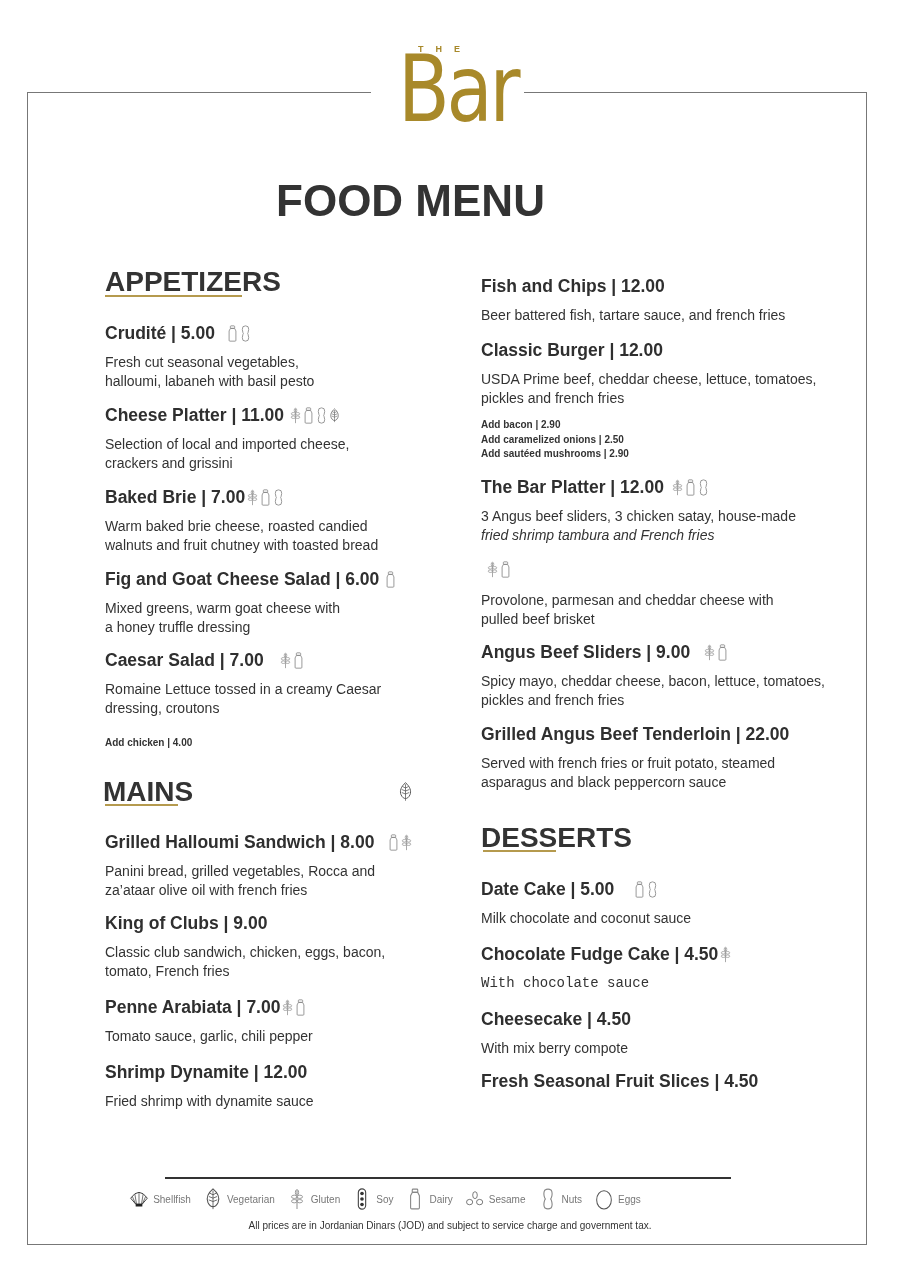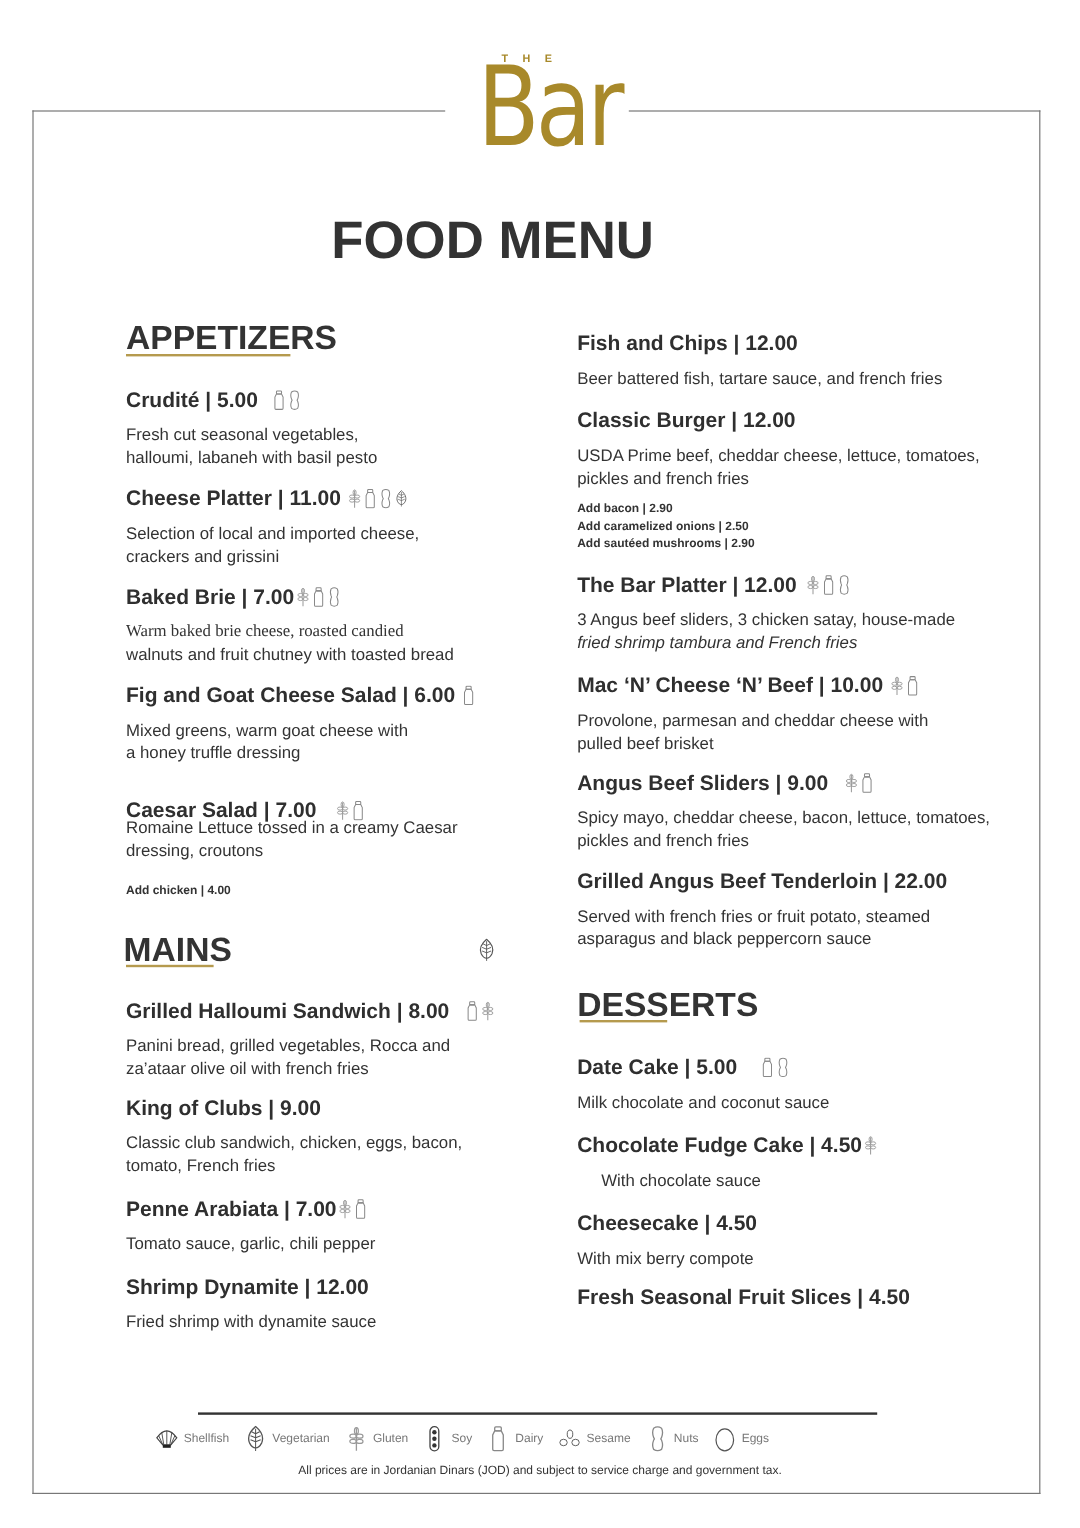--- a/index.html
+++ b/index.html
@@ -107,34 +107,34 @@
           </svg></span>
         <span class="ic"><svg viewBox="0 0 12 20">
             <rect x="3.5" y="1" width="5" height="3" rx="0.8" fill="none" stroke="#888" stroke-width="1"></rect>
             <path d="M3.5 4 L2 7 L2 18 Q2 19 3 19 L9 19 Q10 19 10 18 L10 7 L8.5 4 Z" fill="none" stroke="#888" stroke-width="1"></path>
           </svg></span>
         <span class="ic"><svg viewBox="0 0 12 20">
             <path d="M3 2 Q6 0 9 2 Q10.5 5 9 9 Q8 10 9 11 Q10.5 15 9 18 Q6 20 3 18 Q1.5 15 3 11 Q4 10 3 9 Q1.5 5 3 2 Z" fill="none" stroke="#888" stroke-width="1"></path>
           </svg></span>
       </span>
     </div>
-    <div class="item-desc" style="left: 105px; top: 517px; font-family: Liberation Serif, serif;">Warm baked brie cheese, roasted candied</div>
+    <div class="item-desc" style="left: 105px; top: 517px;">Warm baked brie cheese, roasted candied</div>
     <div class="item-desc" style="left: 105px; top: 536px;">walnuts and fruit chutney with toasted bread</div>
     <div class="item-name" style="left: 105px; top: 569px;">
       <span>Fig and Goat Cheese Salad  | 6.00</span>
       <span class="icons">
         <span class="ic"><svg viewBox="0 0 12 20">
             <rect x="3.5" y="1" width="5" height="3" rx="0.8" fill="none" stroke="#888" stroke-width="1"></rect>
             <path d="M3.5 4 L2 7 L2 18 Q2 19 3 19 L9 19 Q10 19 10 18 L10 7 L8.5 4 Z" fill="none" stroke="#888" stroke-width="1"></path>
           </svg></span>
       </span>
     </div>
     <div class="item-desc" style="left: 105px; top: 599px;">Mixed greens, warm goat cheese with</div>
     <div class="item-desc" style="left: 105px; top: 618px;">a honey truffle dressing</div>
-    <div class="item-name" style="left: 105px; top: 650px; margin-top: 15px;">
+    <div class="item-name" style="left: 105px; top: 650px;">
       <span>Caesar Salad  | 7.00</span>
       <span class="icons" style="margin-left: 16px;">
         <span class="ic"><svg viewBox="0 0 12 20">
             <path d="M6 2 L6 19" stroke="#999" stroke-width="1"></path>
             <ellipse cx="6" cy="4" rx="1.5" ry="2.5" fill="none" stroke="#999" stroke-width="0.9"></ellipse>
             <ellipse cx="3.5" cy="8" rx="2.5" ry="1.5" fill="none" stroke="#999" stroke-width="0.9"></ellipse>
             <ellipse cx="8.5" cy="8" rx="2.5" ry="1.5" fill="none" stroke="#999" stroke-width="0.9"></ellipse>
             <ellipse cx="3.5" cy="12" rx="2.5" ry="1.5" fill="none" stroke="#999" stroke-width="0.9"></ellipse>
             <ellipse cx="8.5" cy="12" rx="2.5" ry="1.5" fill="none" stroke="#999" stroke-width="0.9"></ellipse>
           </svg></span>
@@ -232,21 +232,20 @@
             <path d="M3.5 4 L2 7 L2 18 Q2 19 3 19 L9 19 Q10 19 10 18 L10 7 L8.5 4 Z" fill="none" stroke="#888" stroke-width="1"></path>
           </svg></span>
         <span class="ic"><svg viewBox="0 0 12 20">
             <path d="M3 2 Q6 0 9 2 Q10.5 5 9 9 Q8 10 9 11 Q10.5 15 9 18 Q6 20 3 18 Q1.5 15 3 11 Q4 10 3 9 Q1.5 5 3 2 Z" fill="none" stroke="#888" stroke-width="1"></path>
           </svg></span>
       </span>
     </div>
     <div class="item-desc" style="left: 481px; top: 507px;">3 Angus beef sliders, 3 chicken satay, house-made</div>
     <div class="item-desc" style="left: 481px; top: 526px; font-style: italic;">fried shrimp tambura and French fries</div>
     <div class="item-name" style="left: 481px; top: 561px;">
-      <span>Mac ‘N’ Cheese ‘N’ Beef | 10.00</span>
       <span class="icons">
         <span class="ic"><svg viewBox="0 0 12 20">
             <path d="M6 2 L6 19" stroke="#999" stroke-width="1"></path>
             <ellipse cx="6" cy="4" rx="1.5" ry="2.5" fill="none" stroke="#999" stroke-width="0.9"></ellipse>
             <ellipse cx="3.5" cy="8" rx="2.5" ry="1.5" fill="none" stroke="#999" stroke-width="0.9"></ellipse>
             <ellipse cx="8.5" cy="8" rx="2.5" ry="1.5" fill="none" stroke="#999" stroke-width="0.9"></ellipse>
             <ellipse cx="3.5" cy="12" rx="2.5" ry="1.5" fill="none" stroke="#999" stroke-width="0.9"></ellipse>
             <ellipse cx="8.5" cy="12" rx="2.5" ry="1.5" fill="none" stroke="#999" stroke-width="0.9"></ellipse>
           </svg></span>
         <span class="ic"><svg viewBox="0 0 12 20">
@@ -310,21 +309,21 @@
         <span class="ic"><svg viewBox="0 0 12 20">
             <path d="M6 2 L6 19" stroke="#999" stroke-width="1"></path>
             <ellipse cx="6" cy="4" rx="1.5" ry="2.5" fill="none" stroke="#999" stroke-width="0.9"></ellipse>
             <ellipse cx="3.5" cy="8" rx="2.5" ry="1.5" fill="none" stroke="#999" stroke-width="0.9"></ellipse>
             <ellipse cx="8.5" cy="8" rx="2.5" ry="1.5" fill="none" stroke="#999" stroke-width="0.9"></ellipse>
             <ellipse cx="3.5" cy="12" rx="2.5" ry="1.5" fill="none" stroke="#999" stroke-width="0.9"></ellipse>
             <ellipse cx="8.5" cy="12" rx="2.5" ry="1.5" fill="none" stroke="#999" stroke-width="0.9"></ellipse>
           </svg></span>
       </span>
     </div>
-    <div class="item-desc" style="left: 501px; top: 974px;">With chocolate sauce</div>
+    <div class="item-desc" style="left: 481px; top: 974px; font-family: Liberation Mono, monospace;">With chocolate sauce</div>
     <div class="item-name" style="left: 481px; top: 1009px;">
       <span>Cheesecake | 4.50</span>
     </div>
     <div class="item-desc" style="left: 481px; top: 1039px;">With mix berry compote</div>
     <div class="item-name" style="left: 481px; top: 1071px;">
       <span>Fresh Seasonal Fruit Slices | 4.50</span>
     </div>
   </div>
 
 <div class="legend-line"></div>

